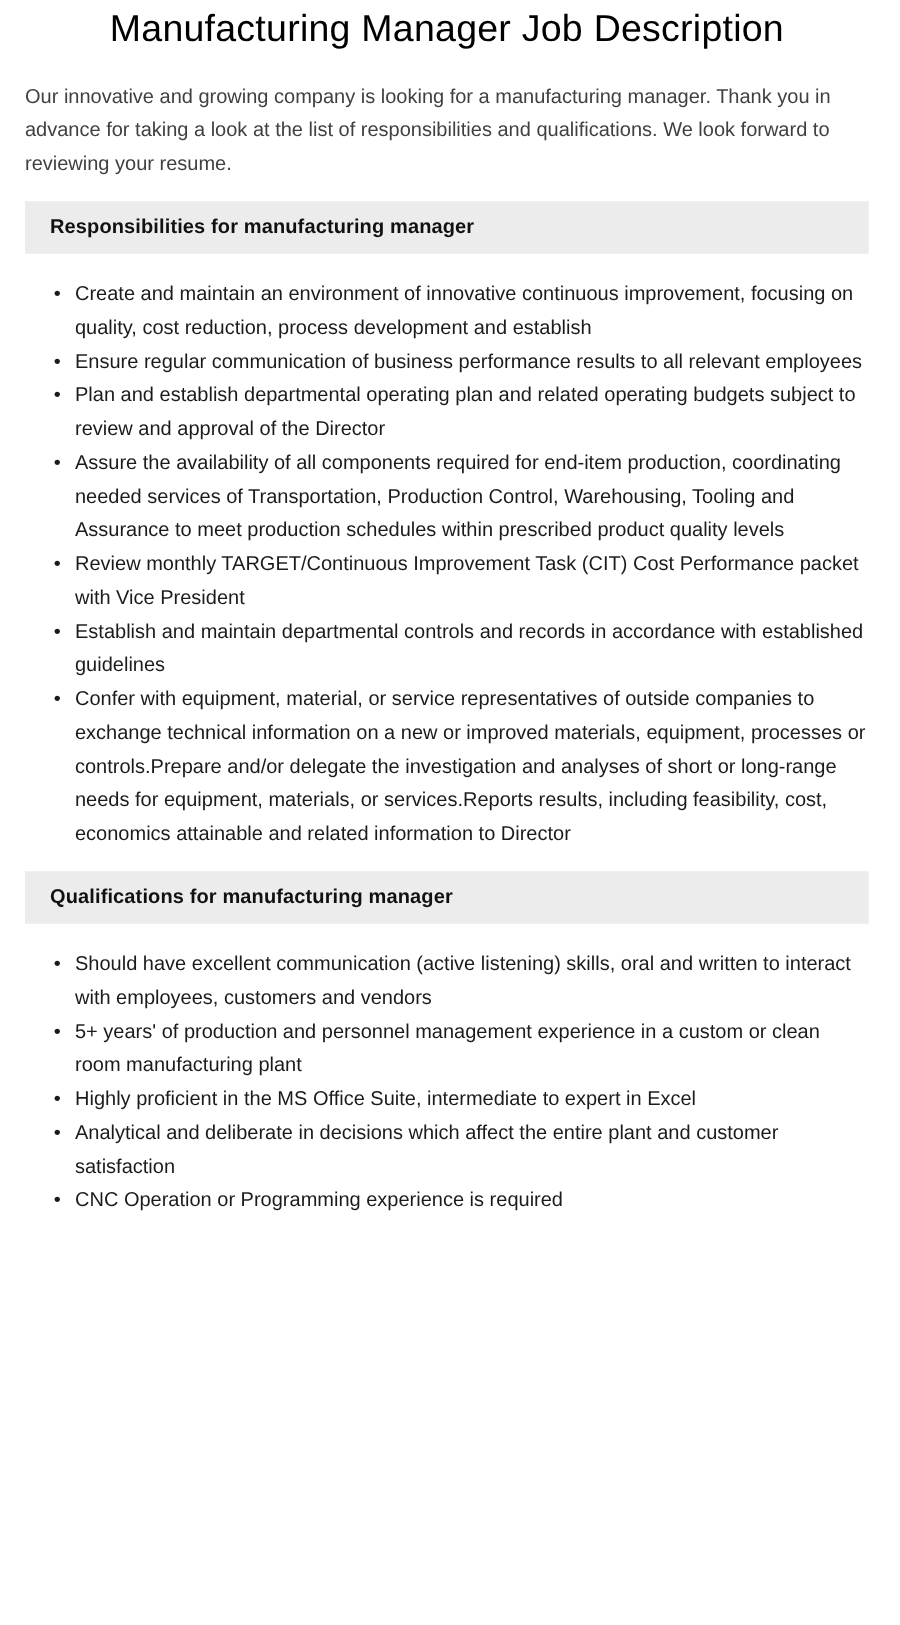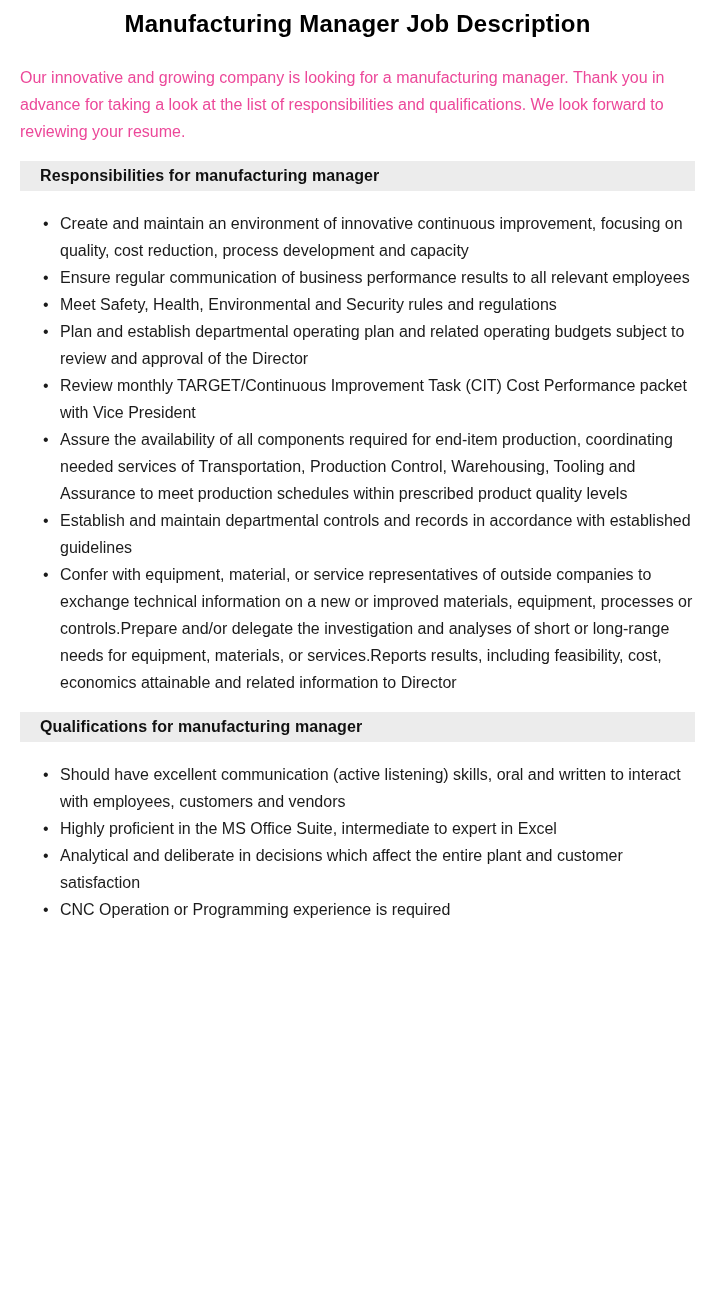--- a/index.html
+++ b/index.html
@@ -11,37 +11,37 @@
     font-family: "Liberation Sans", "DejaVu Sans", sans-serif;
   }
   .page {
     width: 720px;
     min-height: 1300px;
     margin: 0 auto;
     background: #ffffff;
     padding: 6px 25px 30px 20px;
   }
   .page-title {
-    font-size: 24px;
+    font-size: 30px;
     line-height: 36px;
-    font-weight: 700;
+    font-weight: 400;
     color: #000000;
     text-align: center;
     margin: 0;
     letter-spacing: 0.2px;
   }
   .intro {
     margin: 22px 0 0 0;
     font-size: 16px;
     line-height: 27px;
-    color: #ec4899;
+    color: #404040;
   }
   .section-bar {
     margin-top: 16px;
-    height: 30px;
+    height: 42px;
     background: #ececec;
     display: flex;
     align-items: center;
     padding: 0 20px;
   }
   .section-bar h2 {
     margin: 0;
     font-size: 16px;
     font-weight: 700;
     color: #111111;
@@ -77,36 +77,36 @@
 
   <h1 class="page-title">Manufacturing Manager Job Description</h1>
 
   <p class="intro">Our innovative and growing company is looking for a manufacturing manager. Thank you in advance for taking a look at the list of responsibilities and qualifications. We look forward to reviewing your resume.</p>
 
   <section>
     <header class="section-bar">
       <h2>Responsibilities for manufacturing manager</h2>
     </header>
     <ul class="bullet-list">
-      <li>Create and maintain an environment of innovative continuous improvement, focusing on quality, cost reduction, process development and capacity</li>
+      <li>Create and maintain an environment of innovative continuous improvement, focusing on quality, cost reduction, process development and establish</li>
       <li>Ensure regular communication of business performance results to all relevant employees</li>
-      <li>Meet Safety, Health, Environmental and Security rules and regulations</li>
       <li>Plan and establish departmental operating plan and related operating budgets subject to review and approval of the Director</li>
+      <li>Assure the availability of all components required for end-item production, coordinating needed services of Transportation, Production Control, Warehousing, Tooling and Assurance to meet production schedules within prescribed product quality levels</li>
       <li>Review monthly TARGET/Continuous Improvement Task (CIT) Cost Performance packet with Vice President</li>
-      <li>Assure the availability of all components required for end-item production, coordinating needed services of Transportation, Production Control, Warehousing, Tooling and Assurance to meet production schedules within prescribed product quality levels</li>
       <li>Establish and maintain departmental controls and records in accordance with established guidelines</li>
       <li>Confer with equipment, material, or service representatives of outside companies to exchange technical information on a new or improved materials, equipment, processes or controls.Prepare and/or delegate the investigation and analyses of short or long-range needs for equipment, materials, or services.Reports results, including feasibility, cost, economics attainable and related information to Director</li>
     </ul>
   </section>
 
   <section>
     <header class="section-bar">
       <h2>Qualifications for manufacturing manager</h2>
     </header>
     <ul class="bullet-list">
       <li>Should have excellent communication (active listening) skills, oral and written to interact with employees, customers and vendors</li>
+      <li>5+ years' of production and personnel management experience in a custom or clean room manufacturing plant</li>
       <li>Highly proficient in the MS Office Suite, intermediate to expert in Excel</li>
       <li>Analytical and deliberate in decisions which affect the entire plant and customer satisfaction</li>
       <li>CNC Operation or Programming experience is required</li>
     </ul>
   </section>
 
 </main>
 
 </body></html>

